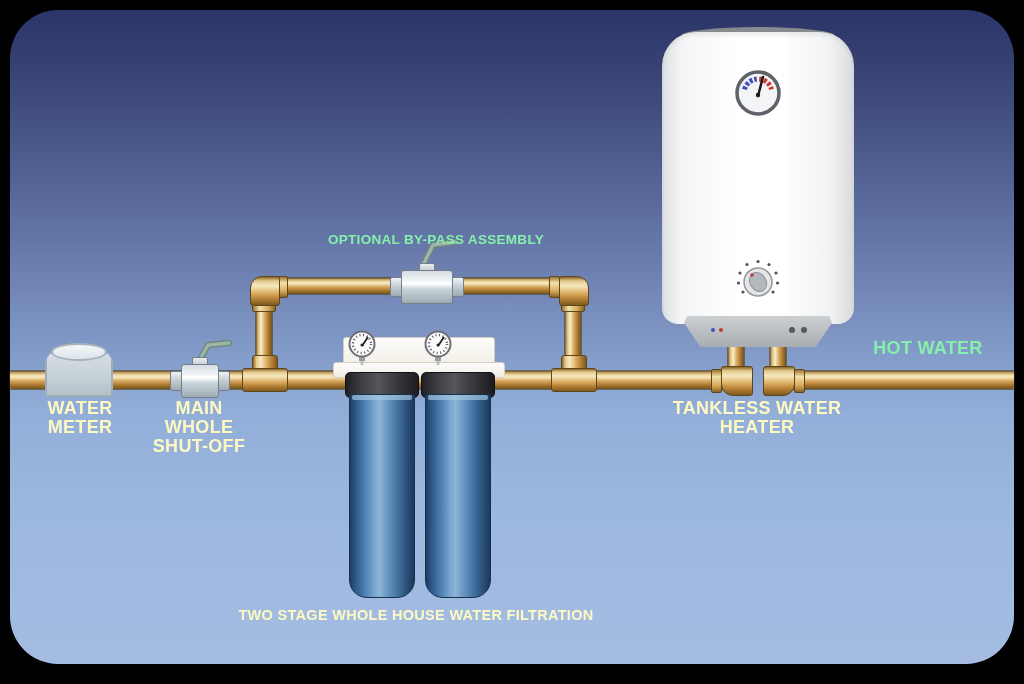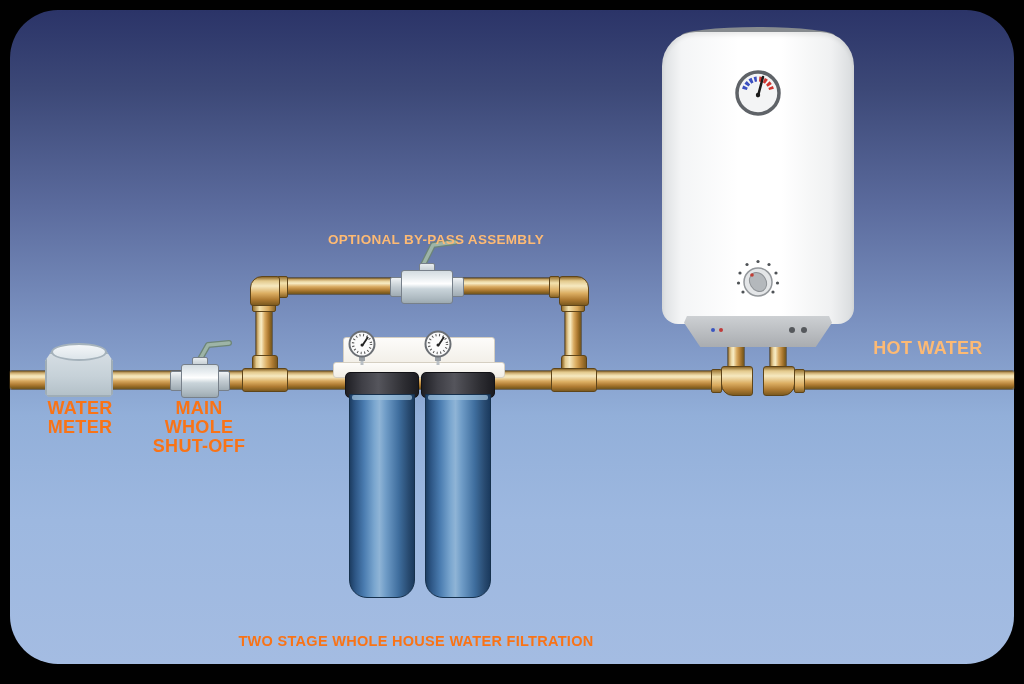--- a/index.html
+++ b/index.html
@@ -64,22 +64,22 @@
     background:linear-gradient(90deg,#dcdfe1 0%,#f4f5f6 10%,#ffffff 40%,#ffffff 62%,
                #f0f1f2 88%,#d8dbdd 100%);
     box-shadow:inset 0 3px 4px rgba(0,0,0,.08);}
   #heater-base{background:linear-gradient(180deg,#cdd0d3,#a9acb0);
     clip-path:polygon(2% 0,98% 0,100% 22%,89% 100%,11% 100%,0 22%);}
   .dot{border-radius:50%;}
 
   
   .label{font-weight:600;letter-spacing:.3px;text-align:center;line-height:19px;
     white-space:pre-line;font-size:18px;}
-  .label-dark{color:#f97316;}
-  .label-light{color:#fdba74;}
+  .label-dark{color:#fef9c3;}
+  .label-light{color:#86efac;}
 </style>
 </head>
 <body>
 
 <div id="canvas">
 
   <div id="panel" class="abs"></div>
 
   <div class="abs pipe-v" style="left:256px;top:300px;height:58px;"></div>
   <div class="abs pipe-v" style="left:565px;top:300px;height:58px;"></div>
@@ -190,16 +190,17 @@
   <div class="abs fitting" style="left:763px;top:366px;width:30px;height:28px;border-radius:3px 3px 12px 3px;"></div>
   <div class="abs flange-h" style="left:711px;top:369px;width:9px;height:22px;"></div>
   <div class="abs flange-h" style="left:794px;top:369px;width:9px;height:22px;"></div>
 
   <div class="abs label label-dark" style="left:20px;top:399px;width:120px;">WATER
 METER</div>
   <div class="abs label label-dark" style="left:144px;top:399px;width:110px;">MAIN
 WHOLE
 SHUT-OFF</div>
   <div class="abs label label-light" style="left:286px;top:230px;width:300px;font-size:13.5px;">OPTIONAL BY-PASS ASSEMBLY</div>
-  <div class="abs label label-dark" style="left:216px;top:632px;width:400px;font-size:14.5px;">TWO STAGE WHOLE HOUSE WATER FILTRATION</div>
+  <div class="abs label label-dark" style="left:216px;top:606px;width:400px;font-size:14.5px;">TWO STAGE WHOLE HOUSE WATER FILTRATION</div>
+  <div class="abs label label-dark" style="left:657px;top:399px;width:200px;">TANKLESS WATER HEATER</div>
   <div class="abs label label-light" style="left:868px;top:339px;width:120px;">HOT WATER</div>
 
 </div>
 
 </body></html>

